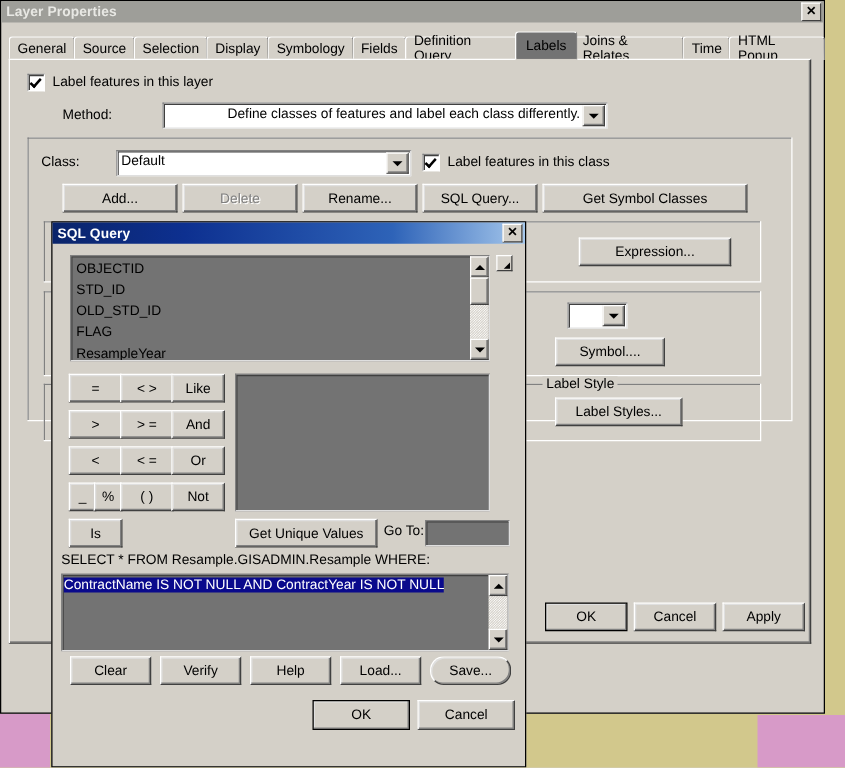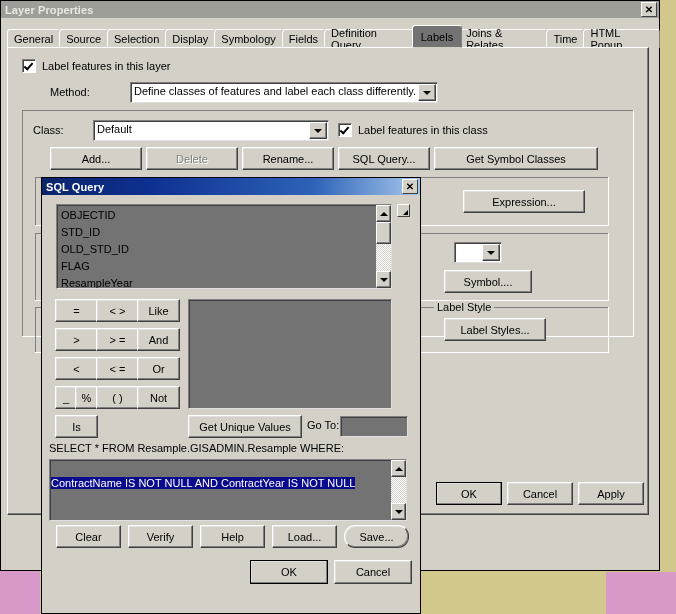--- a/index.html
+++ b/index.html
@@ -120,21 +120,21 @@
   <div style="position:absolute;left:6px;top:46px;width:640px;height:466px;background:#d4d0c8;
               border-top:1px solid #fff;border-left:1px solid #fff;border-right:1px solid #404040;border-bottom:1px solid #404040;
               box-shadow:inset -1px -1px 0 #808080;">
 
     <div style="position:absolute;left:14px;top:11px;display:flex;align-items:center;gap:6px;">
       <div class="chk on"></div>
       <span>Label features in this layer</span>
     </div>
 
     <div style="position:absolute;left:14px;top:38px;padding-left:28px;">Method:</div>
-    <div class="combo" style="position:absolute;left:122px;top:34px;width:306px;height:19px;">
+    <div class="combo" style="position:absolute;left:122px;top:34px;width:306px;height:19px;padding-left:48px;">
       <div class="val">Define classes of features and label each class differently.</div>
       <div class="arrow">
           <span class="tri-d"></span>
         </div>
     </div>
 
     <div class="groupbox" style="left:14px;top:62px;width:610px;height:225px;">
 
       <div style="position:absolute;left:10px;top:13px;">Class:</div>
       <div class="combo" style="position:absolute;left:70px;top:9px;width:234px;height:19px;">
@@ -236,21 +236,21 @@
 
   <div class="btn" style="position:absolute;left:146px;top:237px;width:112px;height:21px;">Get Unique Values</div>
   <div style="position:absolute;left:265px;top:241px;">Go To:</div>
   <div class="field" style="position:absolute;left:298px;top:238px;width:66px;height:19px;">
     <div style="padding:1px 3px;font-size:11px;line-height:15px;"></div>
   </div>
 
   <div style="position:absolute;left:7px;top:264px;font-size:11px;">SELECT * FROM Resample.GISADMIN.Resample WHERE:</div>
 
   <div class="field" style="position:absolute;left:7px;top:281px;width:356px;height:60px;overflow:hidden;">
-    <div style="position:absolute;left:0;top:0;right:16px;bottom:0;padding:16px 1px;">
+    <div style="position:absolute;left:0;top:0;right:16px;bottom:0;padding:1px 1px;">
       <span class="sel-text" style="font-size:11px;line-height:14px;display:inline;">ContractName IS NOT NULL AND ContractYear IS NOT NULL</span>
     </div>
     <div class="vscroll" style="width:15px;">
       <div class="sbtn">
           <span class="tri-u"></span>
         </div>
       <div class="track"></div>
       <div class="sbtn">
           <span class="tri-d"></span>
         </div>

